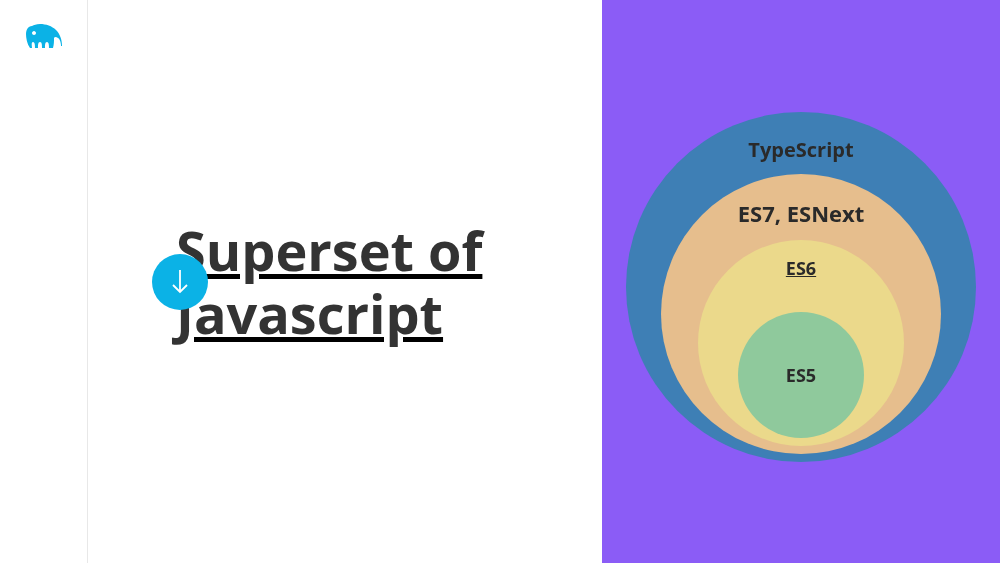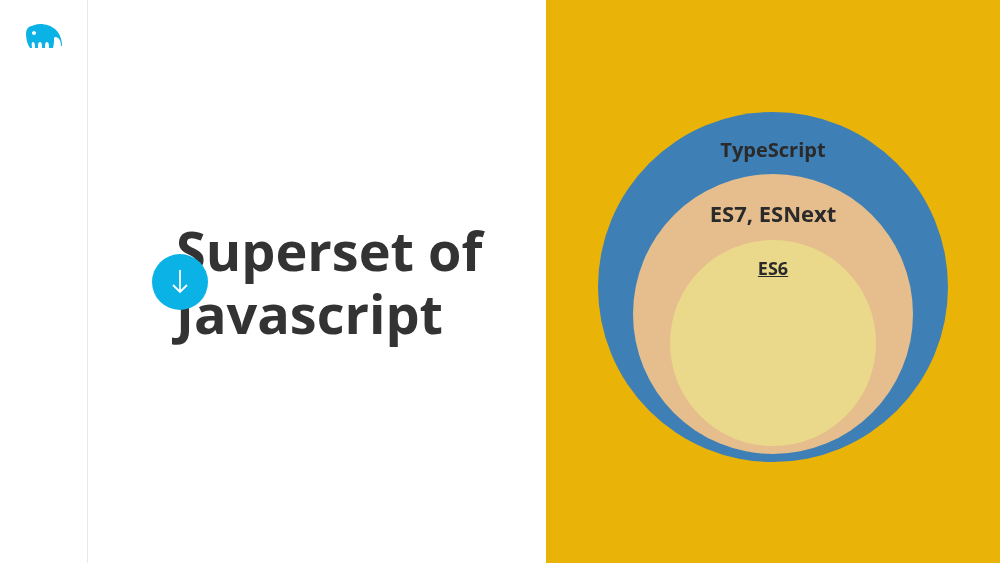--- a/index.html
+++ b/index.html
@@ -1,24 +1,24 @@
 <!DOCTYPE html>
 <html><head>
   <meta charset="utf-8">
   <style>
     * { margin: 0; padding: 0; box-sizing: border-box; }
     html, body { width: 1000px; height: 563px; font-family: -apple-system, BlinkMacSystemFont, "Segoe UI", "Open Sans", Helvetica, Arial, sans-serif; overflow: hidden; background: #fff; }
     .page { display: flex; width: 100%; height: 100%; }
     .sidebar { width: 88px; height: 100%; border-right: 1px solid #e8e8e8; display: flex; flex-direction: column; align-items: center; padding-top: 22px; }
     .logo { width: 36px; height: 30px; }
-    .left-panel { flex: 1; position: relative; display: flex; align-items: center; padding-left: 88px; padding-right: 20px; }
+    .left-panel { flex: 1; position: relative; display: flex; align-items: center; padding-left: 88px; padding-right: 20px; text-decoration: underline; }
     .arrow-circle { position: absolute; left: 64px; top: 50%; transform: translateY(-50%); width: 56px; height: 56px; border-radius: 50%; background: #0bb2e6; display: flex; align-items: center; justify-content: center; }
     .arrow-down { color: #fff; }
     .title { font-size: 54px; font-weight: 700; color: #333; line-height: 1.15; }
-    .right-panel { width: 454px; height: 100%; background: #eab308; position: relative; }
+    .right-panel { width: 398px; height: 100%; background: #8b5cf6; position: relative; }
     .ring { position: absolute; border-radius: 50%; left: 50%; transform: translateX(-50%); display: flex; justify-content: center; }
     .ring-label { font-weight: 700; color: #2a2a2a; position: absolute; width: 100%; text-align: center; }
     .r1 { width: 350px; height: 350px; background: #3e7fb5; top: 112px; }
     .r1 .ring-label { top: 24px; font-size: 20px; }
     .r2 { width: 280px; height: 280px; background: #e6be8d; top: 174px; }
     .r2 .ring-label { top: 24px; font-size: 22px; }
     .r3 { width: 206px; height: 206px; background: #ebd98b; top: 240px; }
     .r3 .ring-label { top: 16px; font-size: 18px; text-decoration: underline; }
     .r4 { width: 126px; height: 126px; background: #8fc99c; top: 312px; }
     .r4 .ring-label { top: 50%; transform: translateY(-50%); font-size: 18px; }
@@ -48,14 +48,17 @@
   <div class="right-panel">
     <div class="ring r1">
       <div class="ring-label">TypeScript</div>
     </div>
     <div class="ring r2">
       <div class="ring-label">ES7, ESNext</div>
     </div>
     <div class="ring r3">
       <div class="ring-label">ES6</div>
     </div>
+    <div class="ring r4">
+      <div class="ring-label">ES5</div>
+    </div>
   </div>
 </div>
 
 </body></html>

